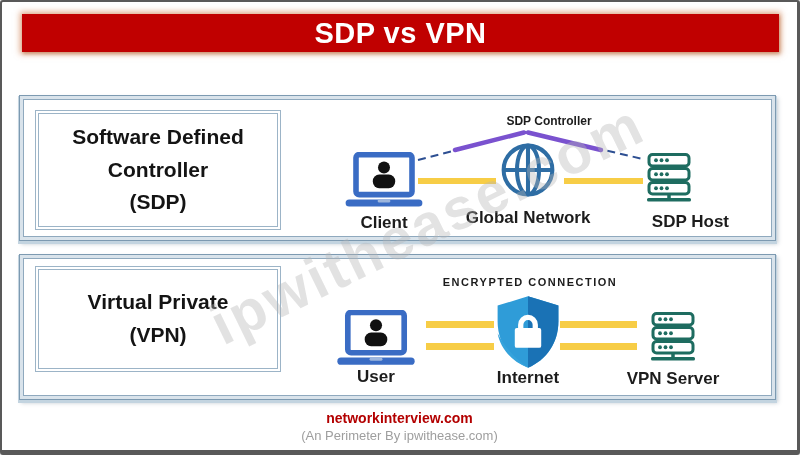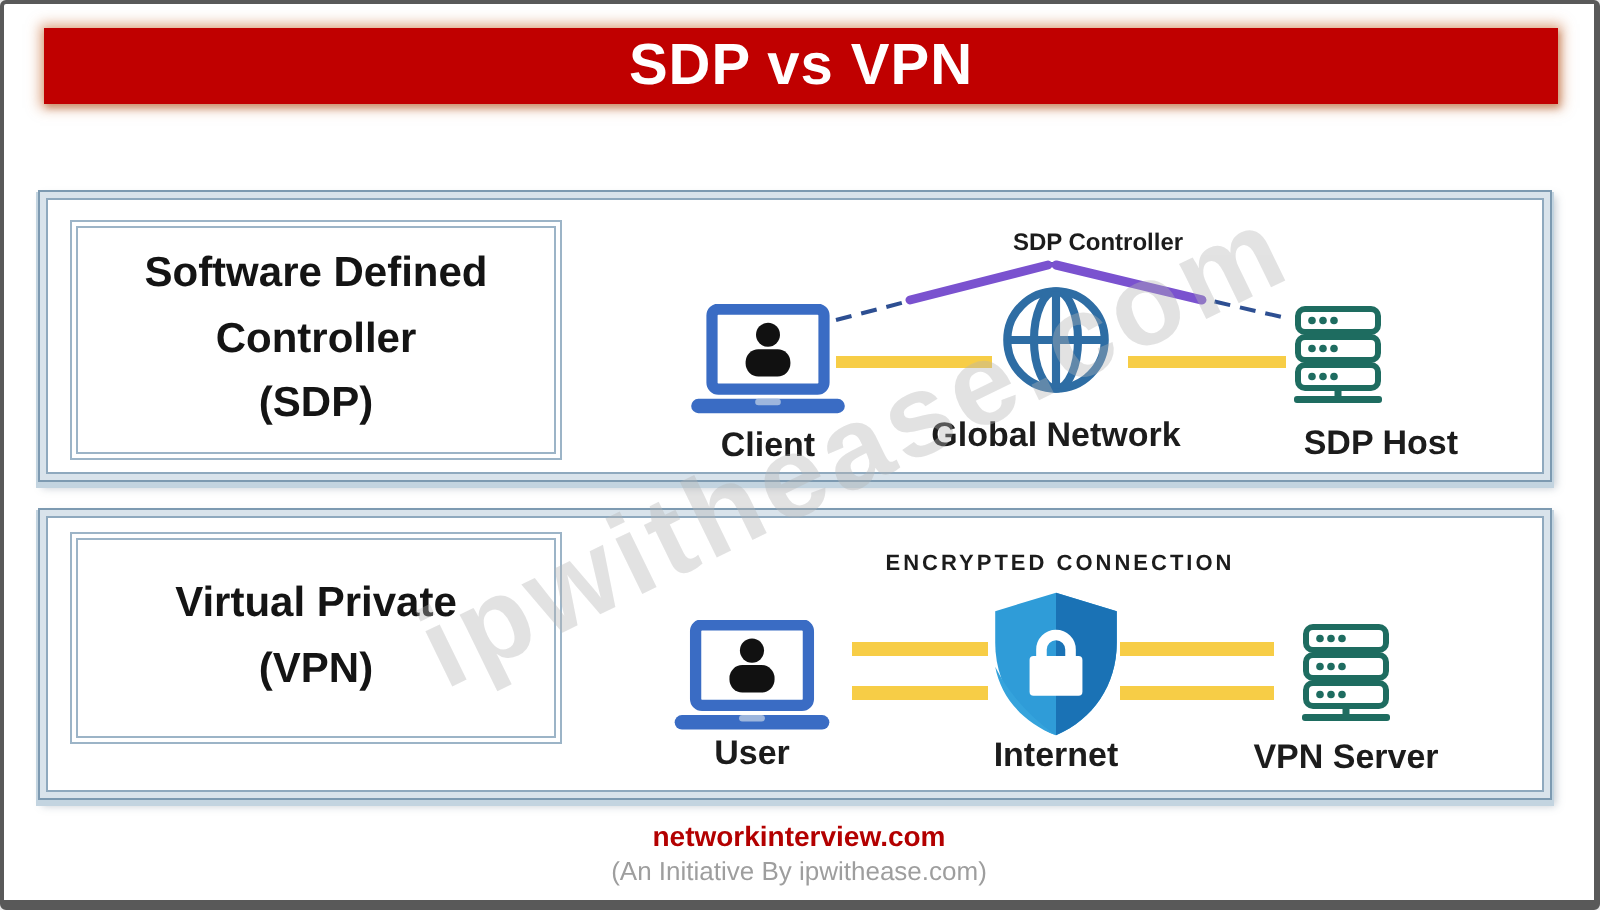--- a/index.html
+++ b/index.html
@@ -196,16 +196,16 @@
         <rect x="6" y="90" width="88" height="7" rx="3"></rect>
       </g>
     </svg>
     <div class="node-label lbl-vpnserver">VPN Server</div>
   </div>
 
   <div class="watermark">ipwithease.com</div>
 
   <div class="footer">
     <div class="site">networkinterview.com</div>
-    <div class="initiative">(An Initiative By ipwithease.com)</div>
+    <div class="initiative">(An Perimeter By ipwithease.com)</div>
   </div>
 
 </div>
 
 </body></html>

